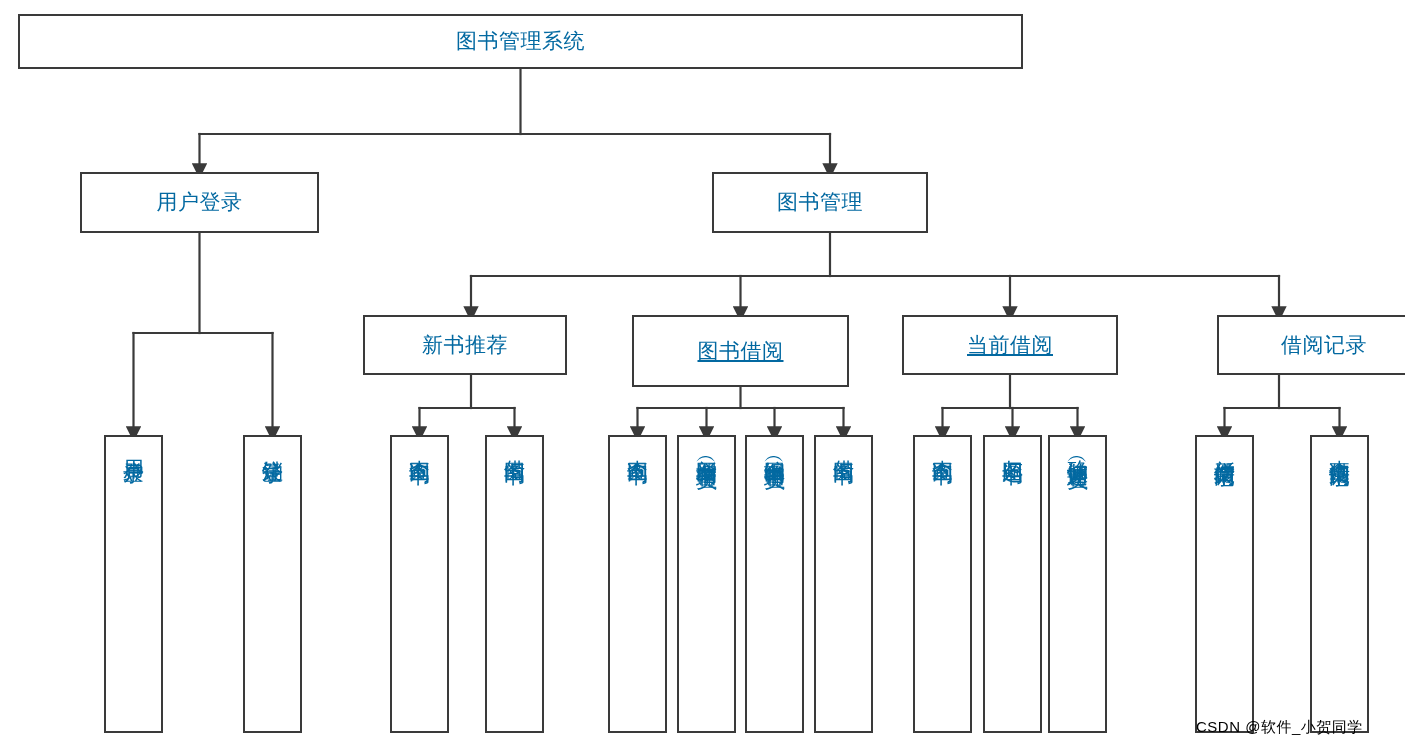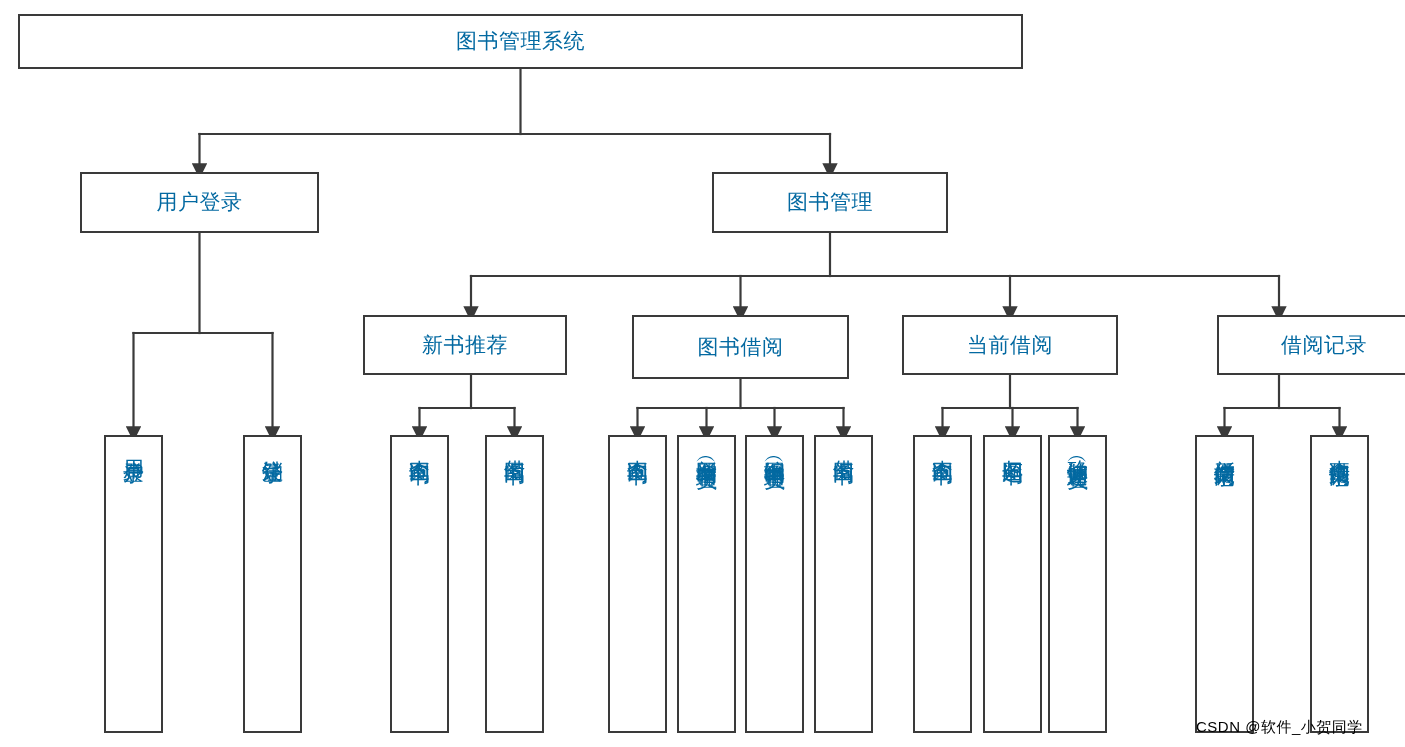--- a/index.html
+++ b/index.html
@@ -114,30 +114,30 @@
       </g>
   </svg>
 
   <div id="nodes-layer">
       <div class="node horiz" style="left: 18px; top: 14px; width: 1005px; height: 55px;">
         <span class="node-label">图书管理系统</span>
       </div>
       <div class="node horiz" style="left: 80px; top: 172px; width: 239px; height: 61px;">
         <span class="node-label">用户登录</span>
       </div>
-      <div class="node horiz" style="left: 712px; top: 172px; width: 236px; height: 61px;">
+      <div class="node horiz" style="left: 712px; top: 172px; width: 216px; height: 61px;">
         <span class="node-label">图书管理</span>
       </div>
       <div class="node horiz" style="left: 363px; top: 315px; width: 204px; height: 60px;">
         <span class="node-label">新书推荐</span>
       </div>
-      <div class="node horiz" style="left: 632px; top: 315px; width: 217px; height: 64px;">
+      <div class="node horiz" style="left: 632px; top: 315px; width: 217px; height: 72px; text-decoration: underline;">
         <span class="node-label">图书借阅</span>
       </div>
-      <div class="node horiz" style="left: 902px; top: 315px; width: 216px; height: 60px;">
+      <div class="node horiz" style="left: 902px; top: 315px; width: 216px; height: 60px; text-decoration: underline;">
         <span class="node-label">当前借阅</span>
       </div>
       <div class="node horiz" style="left: 1172px; top: 315px; width: 214px; height: 60px; margin-left: 45px;">
         <span class="node-label">借阅记录</span>
       </div>
       <div class="node vert" style="left: 104px; top: 435px; width: 59px; height: 298px;">
         <span class="node-label">用户登录</span>
       </div>
       <div class="node vert" style="left: 243px; top: 435px; width: 59px; height: 298px;">
         <span class="node-label">注销登录</span>

